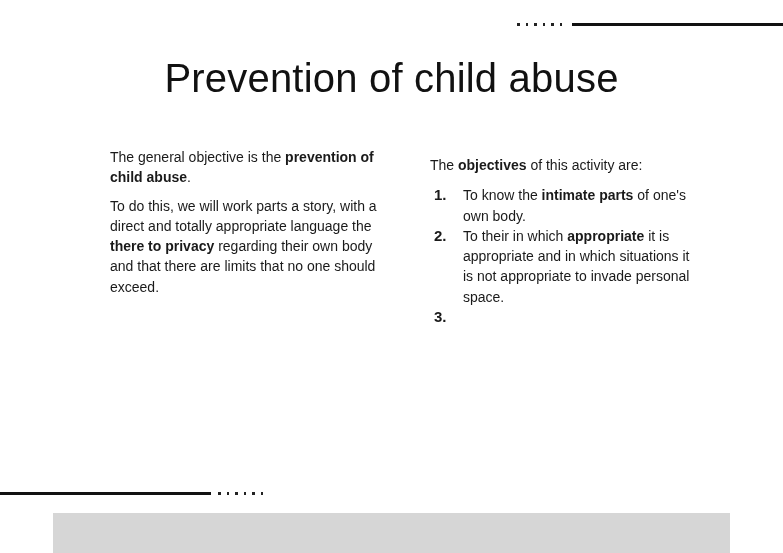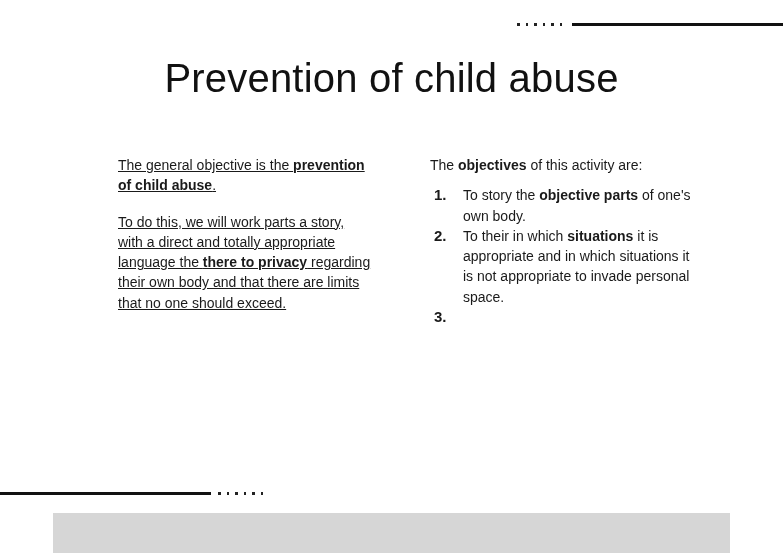--- a/index.html
+++ b/index.html
@@ -13,21 +13,21 @@
     .deco-dots span { width: 2.5px; height: 2.5px; background: #222; display: block; }
     .title {
       position: absolute; left: 0; right: 0; top: 56px;
       text-align: center; font-size: 40px; font-weight: 400; color: #111;
       letter-spacing: 0.2px;
     }
     .col-left {
       position: absolute; left: 102px; top: 139px; width: 285px;
       font-size: 14px; line-height: 20.3px; color: #1a1a1a;
     }
-    .col-left p { margin: 16px; text-decoration: underline; }
+    .col-left p { margin: 8px; }
     .col-right {
       position: absolute; left: 430px; top: 140px; width: 270px;
       font-size: 14px; line-height: 20.3px; color: #1a1a1a;
     }
     .col-right p { margin: 15px 0 10px 0; }
     .obj-list { list-style: none; margin: 0; padding: 0; }
     .obj-item { display: flex; margin-bottom: 0; }
     .obj-num { width: 33px; flex: none; font-weight: 700; font-size: 15px; padding-left: 4px; box-sizing: border-box; }
     .obj-text { flex: 1; }
     b { font-weight: 700; }
@@ -60,25 +60,25 @@
   </p>
 </div>
 
 <div class="col-right">
   <p>
     <span>The </span><b>objectives</b><span> of this activity are:</span>
   </p>
   <ol class="obj-list">
     <li class="obj-item">
       <span class="obj-num">1.</span>
-      <span class="obj-text"><span>To story the </span><b>objective parts</b><span> of one's own body.</span></span>
+      <span class="obj-text"><span>To know the </span><b>intimate parts</b><span> of one's own body.</span></span>
     </li>
     <li class="obj-item">
       <span class="obj-num">2.</span>
-      <span class="obj-text"><span>To their in which </span><b>situations</b><span> it is appropriate and in which situations it is not appropriate to invade personal space.</span></span>
+      <span class="obj-text"><span>To their in which </span><b>appropriate</b><span> it is appropriate and in which situations it is not appropriate to invade personal space.</span></span>
     </li>
     <li class="obj-item">
       <span class="obj-num">3.</span>
     </li>
   </ol>
 </div>
 
 <div class="deco-line" style="left:0px; top:492px; width:211px;"></div>
 <div class="deco-dots" style="left:218px; top:492px;">
   <span></span>

